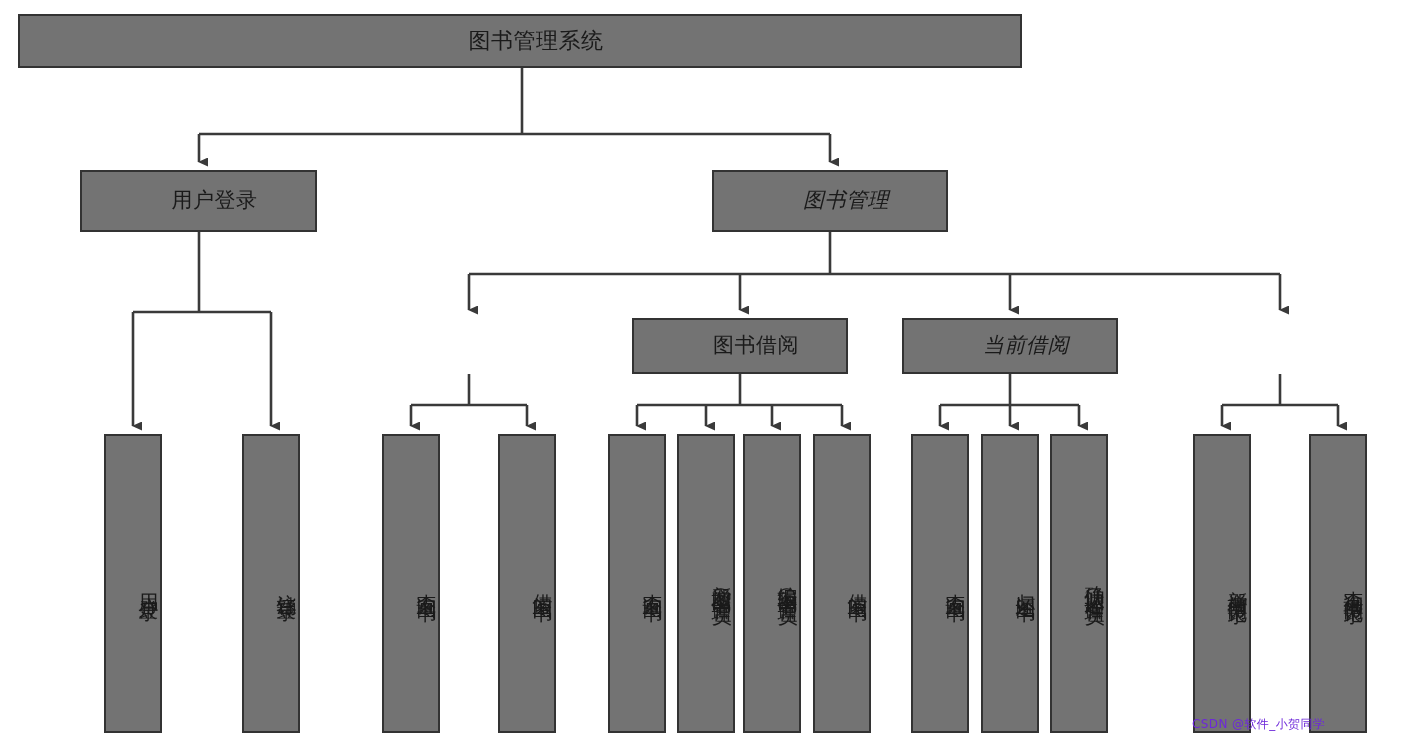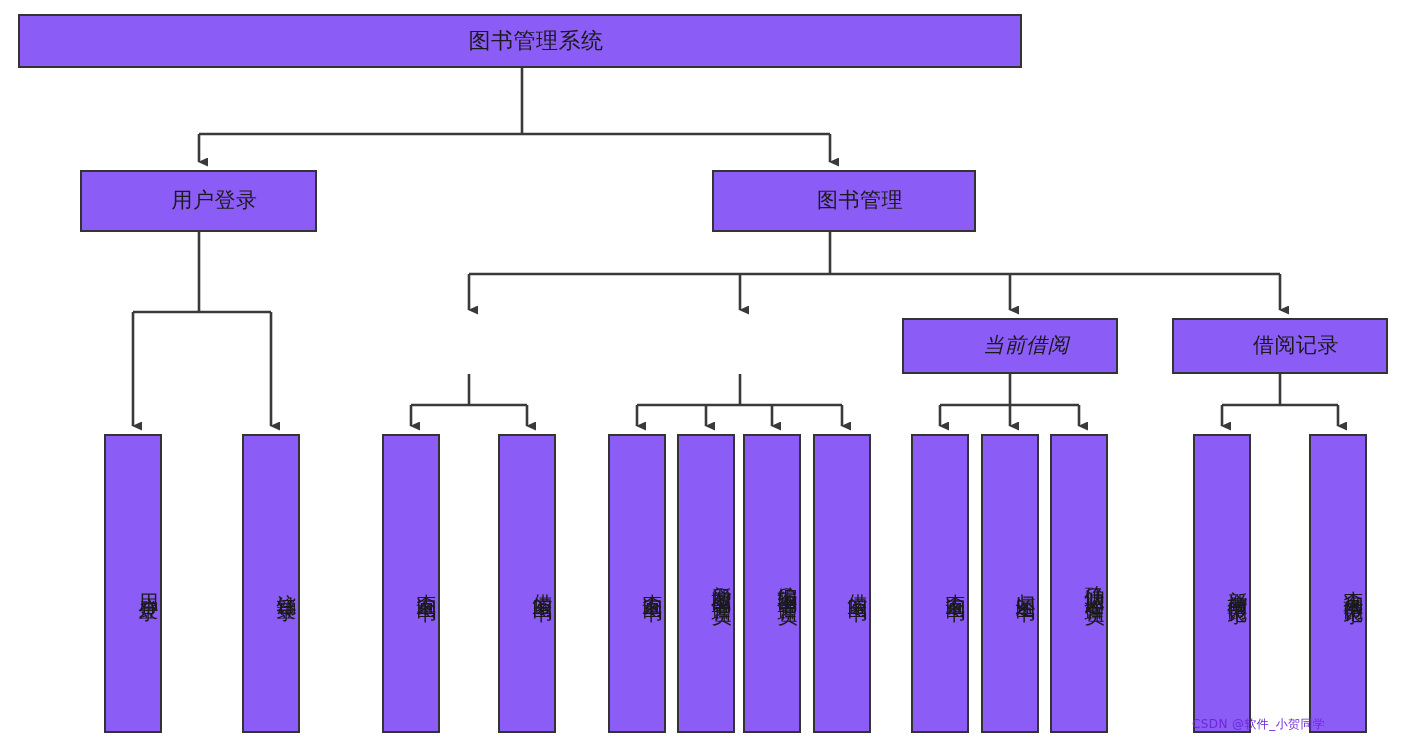--- a/index.html
+++ b/index.html
@@ -21,21 +21,21 @@
   svg.wires {
     position: absolute;
     left: 0;
     top: 0;
     width: 1405px;
     height: 747px;
   }
   .node {
     position: absolute;
     box-sizing: border-box;
-    background: #8b5cf6;
+    background: #737373;
     border: 2.5px solid #333333;
     display: flex;
     align-items: center;
     justify-content: center;
     z-index: 3;
     padding-left: 32px;
   }
   .node-label {
     color: #1a1a1a;
     font-size: 21px;
@@ -120,29 +120,29 @@
     </g>
   </svg>
 
   <div class="node root" style="left:18px; top:14px; width:1004px; height:54px;">
     <span class="node-label">图书管理系统</span>
   </div>
 
   <div class="node" style="left:80px; top:170px; width:237px; height:62px;">
     <span class="node-label">用户登录</span>
   </div>
-  <div class="node" style="left:712px; top:170px; width:264px; height:62px;">
+  <div class="node" style="left:712px; top:170px; width:236px; height:62px;font-style:italic;">
     <span class="node-label">图书管理</span>
   </div>
 
+  <div class="node" style="left:632px; top:318px; width:216px; height:56px;">
+    <span class="node-label">图书借阅</span>
+  </div>
   <div class="node" style="left:902px; top:318px; width:216px; height:56px;font-style:italic;">
     <span class="node-label">当前借阅</span>
-  </div>
-  <div class="node" style="left:1172px; top:318px; width:216px; height:56px;">
-    <span class="node-label">借阅记录</span>
   </div>
 
   <div class="node leaf" style="left:104px; top:434px; width:58px; height:299px;">
     <span class="node-label">用户登录</span>
   </div>
   <div class="node leaf" style="left:242px; top:434px; width:58px; height:299px;">
     <span class="node-label">注销登录</span>
   </div>
 
   <div class="node leaf" style="left:382px; top:434px; width:58px; height:299px;">

